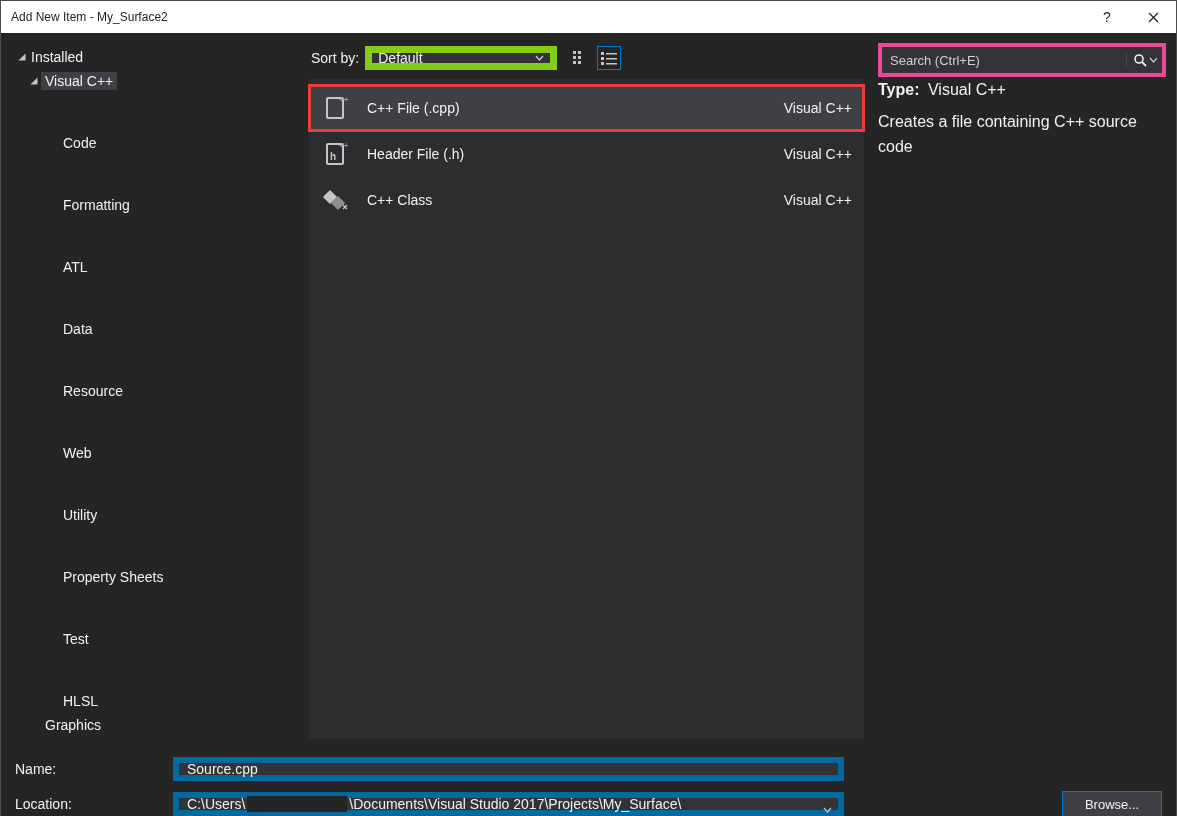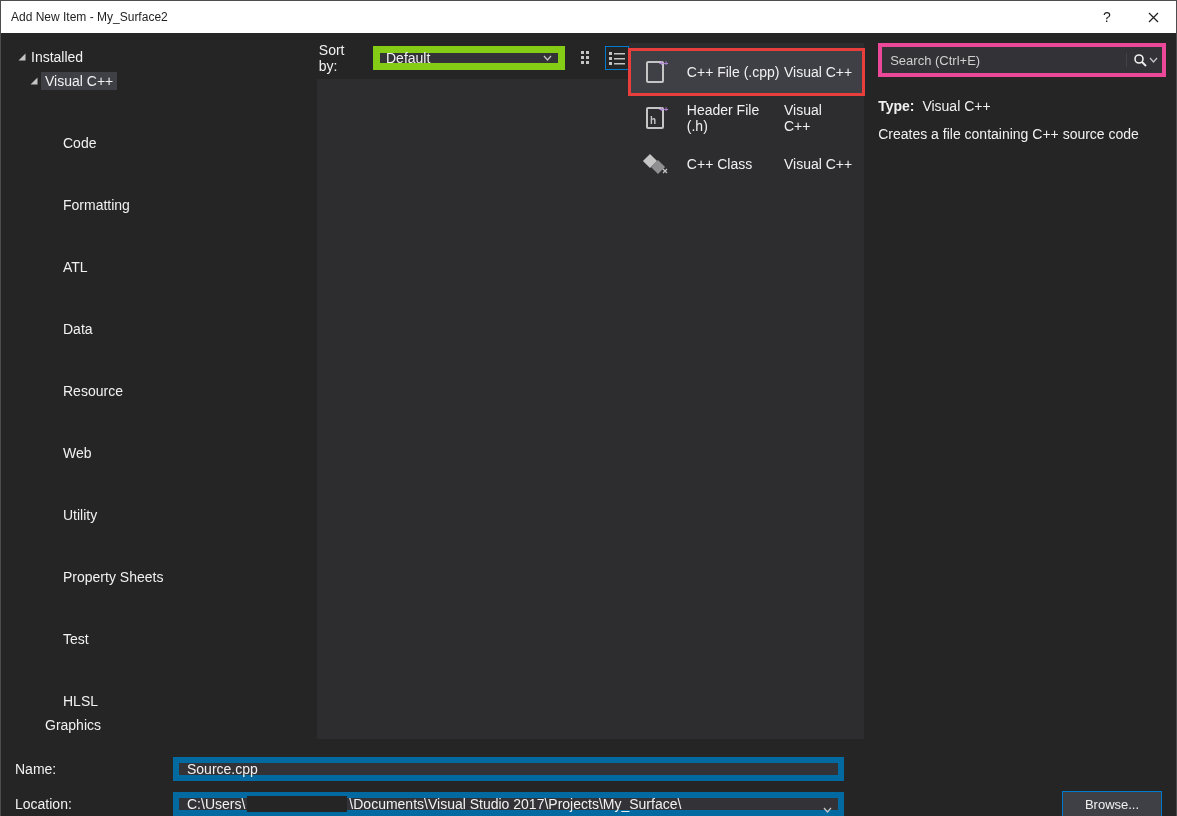--- a/index.html
+++ b/index.html
@@ -83,26 +83,25 @@
   .tree-indent-2 { padding-left: 50px; margin-top: 38px; }
   .tree-indent-1b { padding-left: 32px; }
   .tree-item.selected .tlabel {
     background: #3f3f46;
     padding: 1px 4px;
   }
   
   .center-pane {
     flex: 1 1 auto;
     display: flex;
-    flex-direction: row;
+    flex-direction: column;
     min-width: 0;
     background: #2d2d30;
     margin-top: 10px;
     margin-bottom: 10px;
-    margin-left: 8px;
   }
   .center-toolbar {
     display: flex;
     align-items: center;
     height: 30px;
     padding: 0 0 6px 2px;
     background: #252526;
     color: #f1f1f1;
     font-size: 14px;
   }
@@ -176,23 +175,22 @@
     color: #b7b7b7;
     justify-content: space-between;
   }
   .search-box .search-text { color: #d0d0d0; font-size: 13px; }
   .search-box .search-icon-wrap {
     display: flex; align-items: center; gap: 2px;
     border-left: 1px solid #434346;
     padding-left: 6px;
   }
   .info-block {
-    margin-top: 18px;
-    color: #f1f1f1;
-    font-size: 14px;
+    color: #f1f1f1;
+    font-size: 16px;
     line-height: 1.6;
   }
   .info-block .info-type-label { font-weight: bold; margin-right: 4px; }
   
   .lower {
     background: #252526;
     padding: 8px 14px 14px 14px;
     display: grid;
     grid-template-columns: 150px 1fr auto;
     grid-template-rows: auto auto auto;

